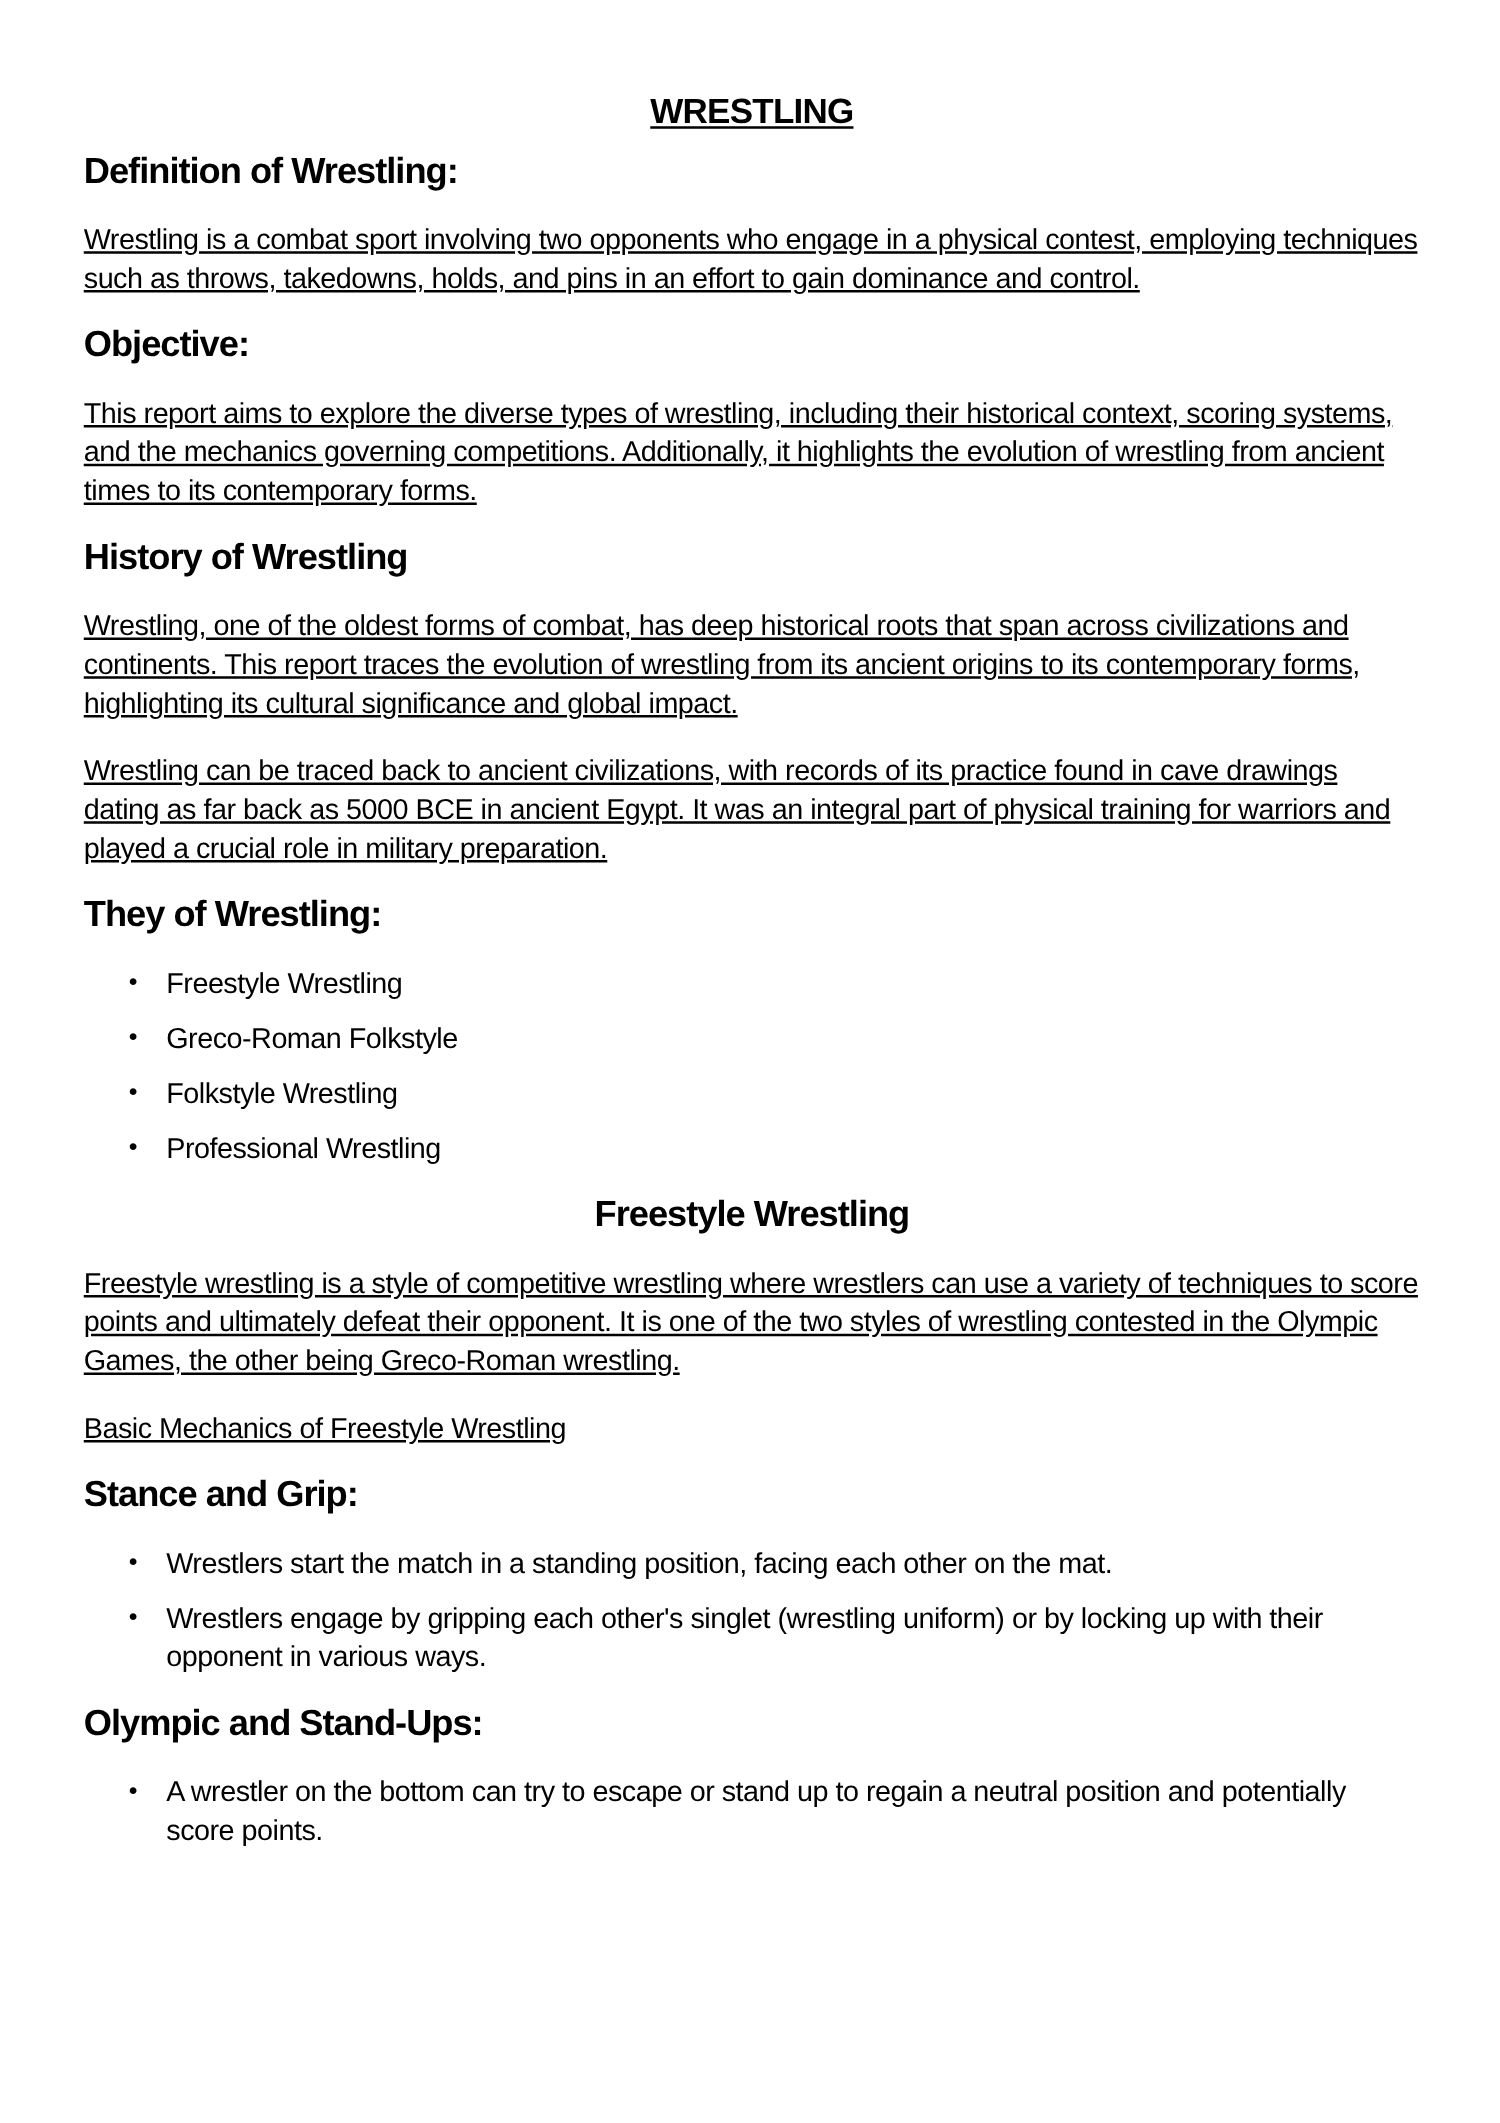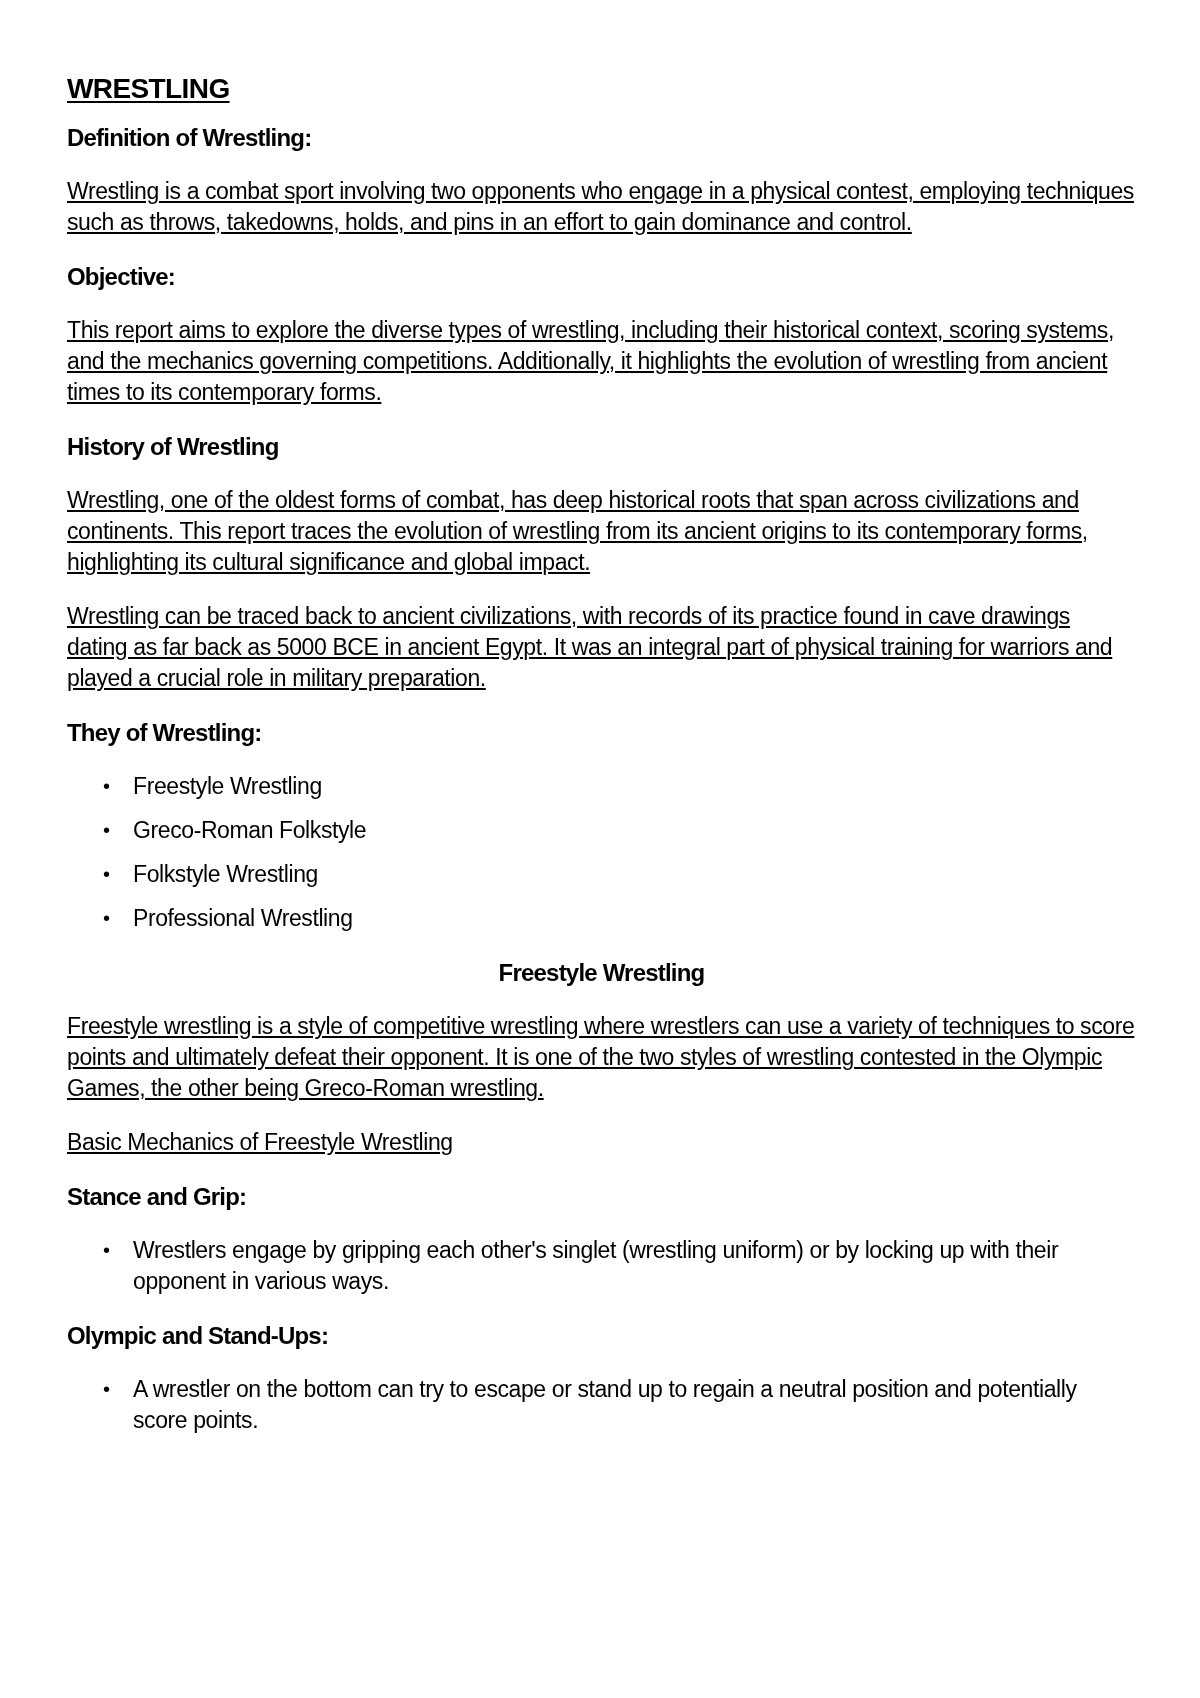--- a/index.html
+++ b/index.html
@@ -17,28 +17,29 @@
     font-family: "Liberation Sans", "DejaVu Sans", sans-serif;
     font-size: 23px;
     line-height: 31px;
     letter-spacing: -0.4px;
     padding: 72px 64px 40px 67px;
     overflow: hidden;
   }
   .doc-title {
     font-size: 28px;
     font-weight: 700;
+    text-align: center;
     text-decoration: underline;
     text-underline-offset: 3px;
     letter-spacing: -0.6px;
     margin: 0 0 16px 0;
     line-height: 34px;
   }
   .heading {
-    font-size: 24px;
+    font-size: 29px;
     font-weight: 700;
     letter-spacing: -0.8px;
     margin: 0 0 23px 0;
     line-height: 31px;
   }
   .heading.centered {
     text-align: center;
   }
   p.body-par {
     margin: 0 0 23px 0;
@@ -86,20 +87,21 @@
     <li><span>Folkstyle Wrestling</span></li>
     <li><span>Professional Wrestling</span></li>
   </ul>
 
   <h2 class="heading centered">Freestyle Wrestling</h2>
   <p class="body-par">Freestyle wrestling is a style of competitive wrestling where wrestlers can use a variety of techniques to score points and ultimately defeat their opponent. It is one of the two styles of wrestling contested in the Olympic Games, the other being Greco-Roman wrestling.</p>
   <p class="body-par">Basic Mechanics of Freestyle Wrestling</p>
 
   <h2 class="heading">Stance and Grip:</h2>
   <ul class="doc-list">
+    <li><span>Wrestlers start the match in a standing position, facing each other on the mat.</span></li>
     <li><span>Wrestlers engage by gripping each other's singlet (wrestling uniform) or by locking up with their opponent in various ways.</span></li>
   </ul>
 
   <h2 class="heading">Olympic and Stand-Ups:</h2>
   <ul class="doc-list">
     <li><span>A wrestler on the bottom can try to escape or stand up to regain a neutral position and potentially score points.</span></li>
   </ul>
 
 </div>
 

